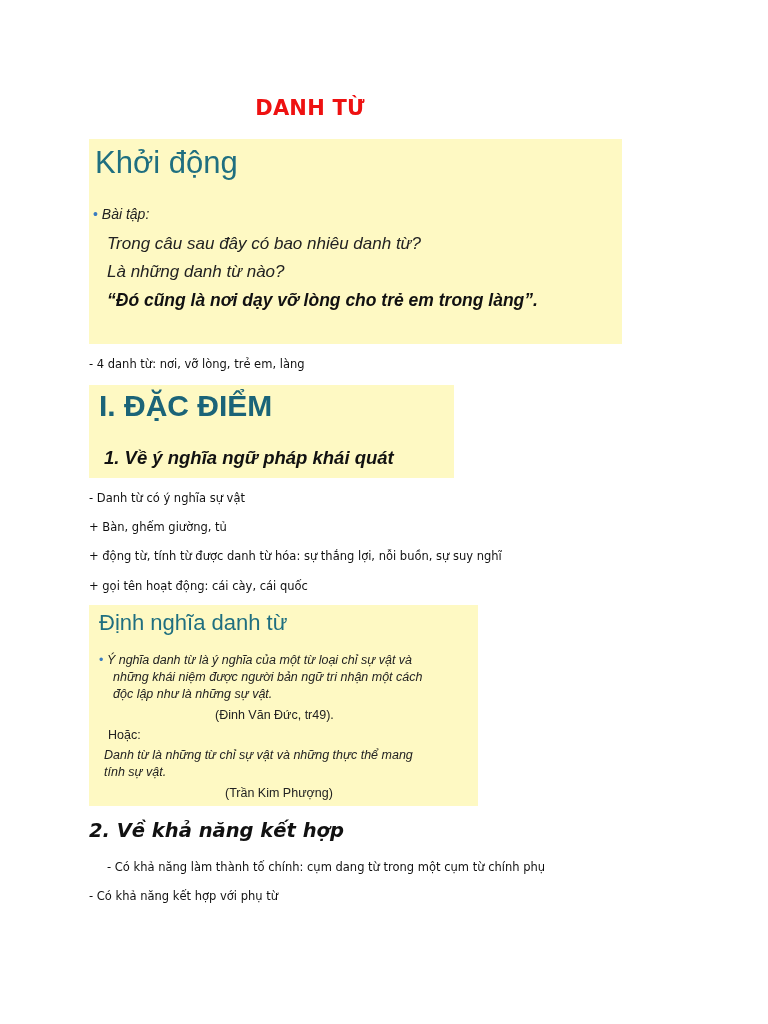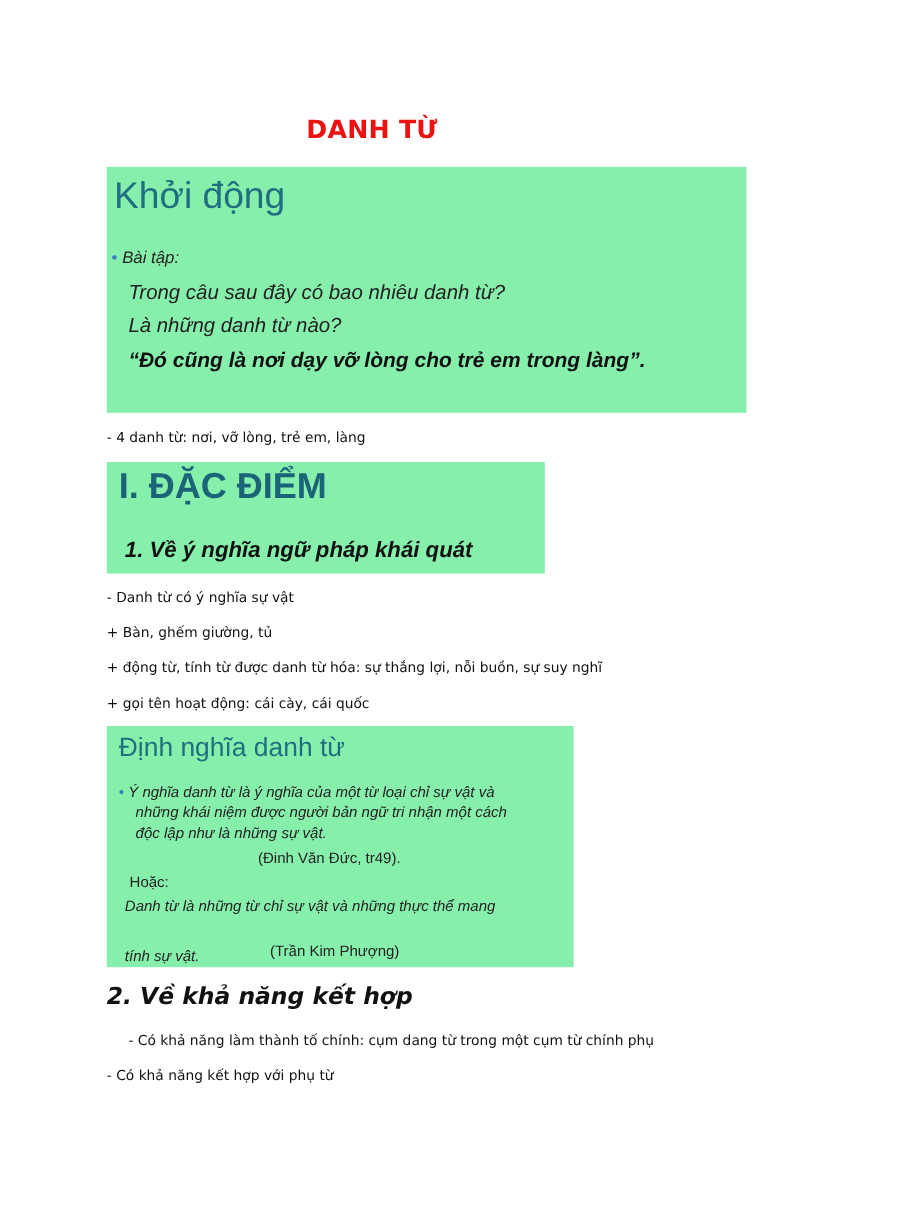--- a/index.html
+++ b/index.html
@@ -1,21 +1,21 @@
 <!DOCTYPE html>
 <html><head>
 <meta charset="utf-8">
 <style>
   html, body { margin:0; padding:0; background:#ffffff; }
   body { width:768px; height:1024px; position:relative; overflow:hidden;
          font-family: "Liberation Sans", sans-serif; color:#111; }
   .abs { position:absolute; }
   .title { left:0; width:620px; top:96px; text-align:center; color:#ee1111;
            font-family:"DejaVu Sans", sans-serif; font-weight:bold; font-size:21px; letter-spacing:0.2px; }
-  .slide { background:#86efac; box-sizing:border-box; }
+  .slide { background:#fef9c3; box-sizing:border-box; }
   .slide-h { color:#1f6f80; font-family:"Liberation Sans", sans-serif; }
   .para { font-family:"DejaVu Sans", sans-serif; font-size:11.5px; color:#111; left:89px; }
   .it { font-style:italic; }
   .bold { font-weight:bold; }
   .bullet { color:#3a7cc0; font-style:normal; }
   .heading2 { left:89px; top:819px; font-family:"DejaVu Sans", sans-serif; font-size:19.5px;
               font-weight:bold; font-style:italic; color:#111;text-align:right; }
 </style>
 </head>
 <body>
@@ -49,20 +49,20 @@
   <div class="abs slide-h" style="left:10px; top:5px; font-size:22px;">Định nghĩa danh từ</div>
   <div class="abs it" style="left:10px; top:48px; font-size:12.5px; color:#222;">
     <span class="bullet">•</span>
     <span>Ý nghĩa danh từ là ý nghĩa của một từ loại chỉ sự vật và</span>
   </div>
   <div class="abs it" style="left:24px; top:65px; font-size:12.5px; color:#222;">những khái niệm được người bản ngữ tri nhận một cách</div>
   <div class="abs it" style="left:24px; top:82px; font-size:12.5px; color:#222;">độc lập như là những sự vật.</div>
   <div class="abs" style="left:126px; top:103px; font-size:12.5px; color:#222;">(Đinh Văn Đức, tr49).</div>
   <div class="abs" style="left:19px; top:123px; font-size:12.5px; color:#222;">Hoặc:</div>
   <div class="abs it" style="left:15px; top:143px; font-size:12.5px; color:#222;">Danh từ là những từ chỉ sự vật và những thực thể mang</div>
-  <div class="abs it" style="left:15px; top:160px; font-size:12.5px; color:#222;margin-top:25px;">tính sự vật.</div>
+  <div class="abs it" style="left:15px; top:160px; font-size:12.5px; color:#222;">tính sự vật.</div>
   <div class="abs" style="left:136px; top:181px; font-size:12.5px; color:#222;">(Trần Kim Phượng)</div>
 </div>
 
 <div class="abs heading2">2. Về khả năng kết hợp</div>
 
 <div class="abs para" style="top:860px;margin-left:18px;">- Có khả năng làm thành tố chính: cụm dang từ trong một cụm từ chính phụ</div>
 <div class="abs para" style="top:889px;">- Có khả năng kết hợp với phụ từ</div>
 
 </body></html>

